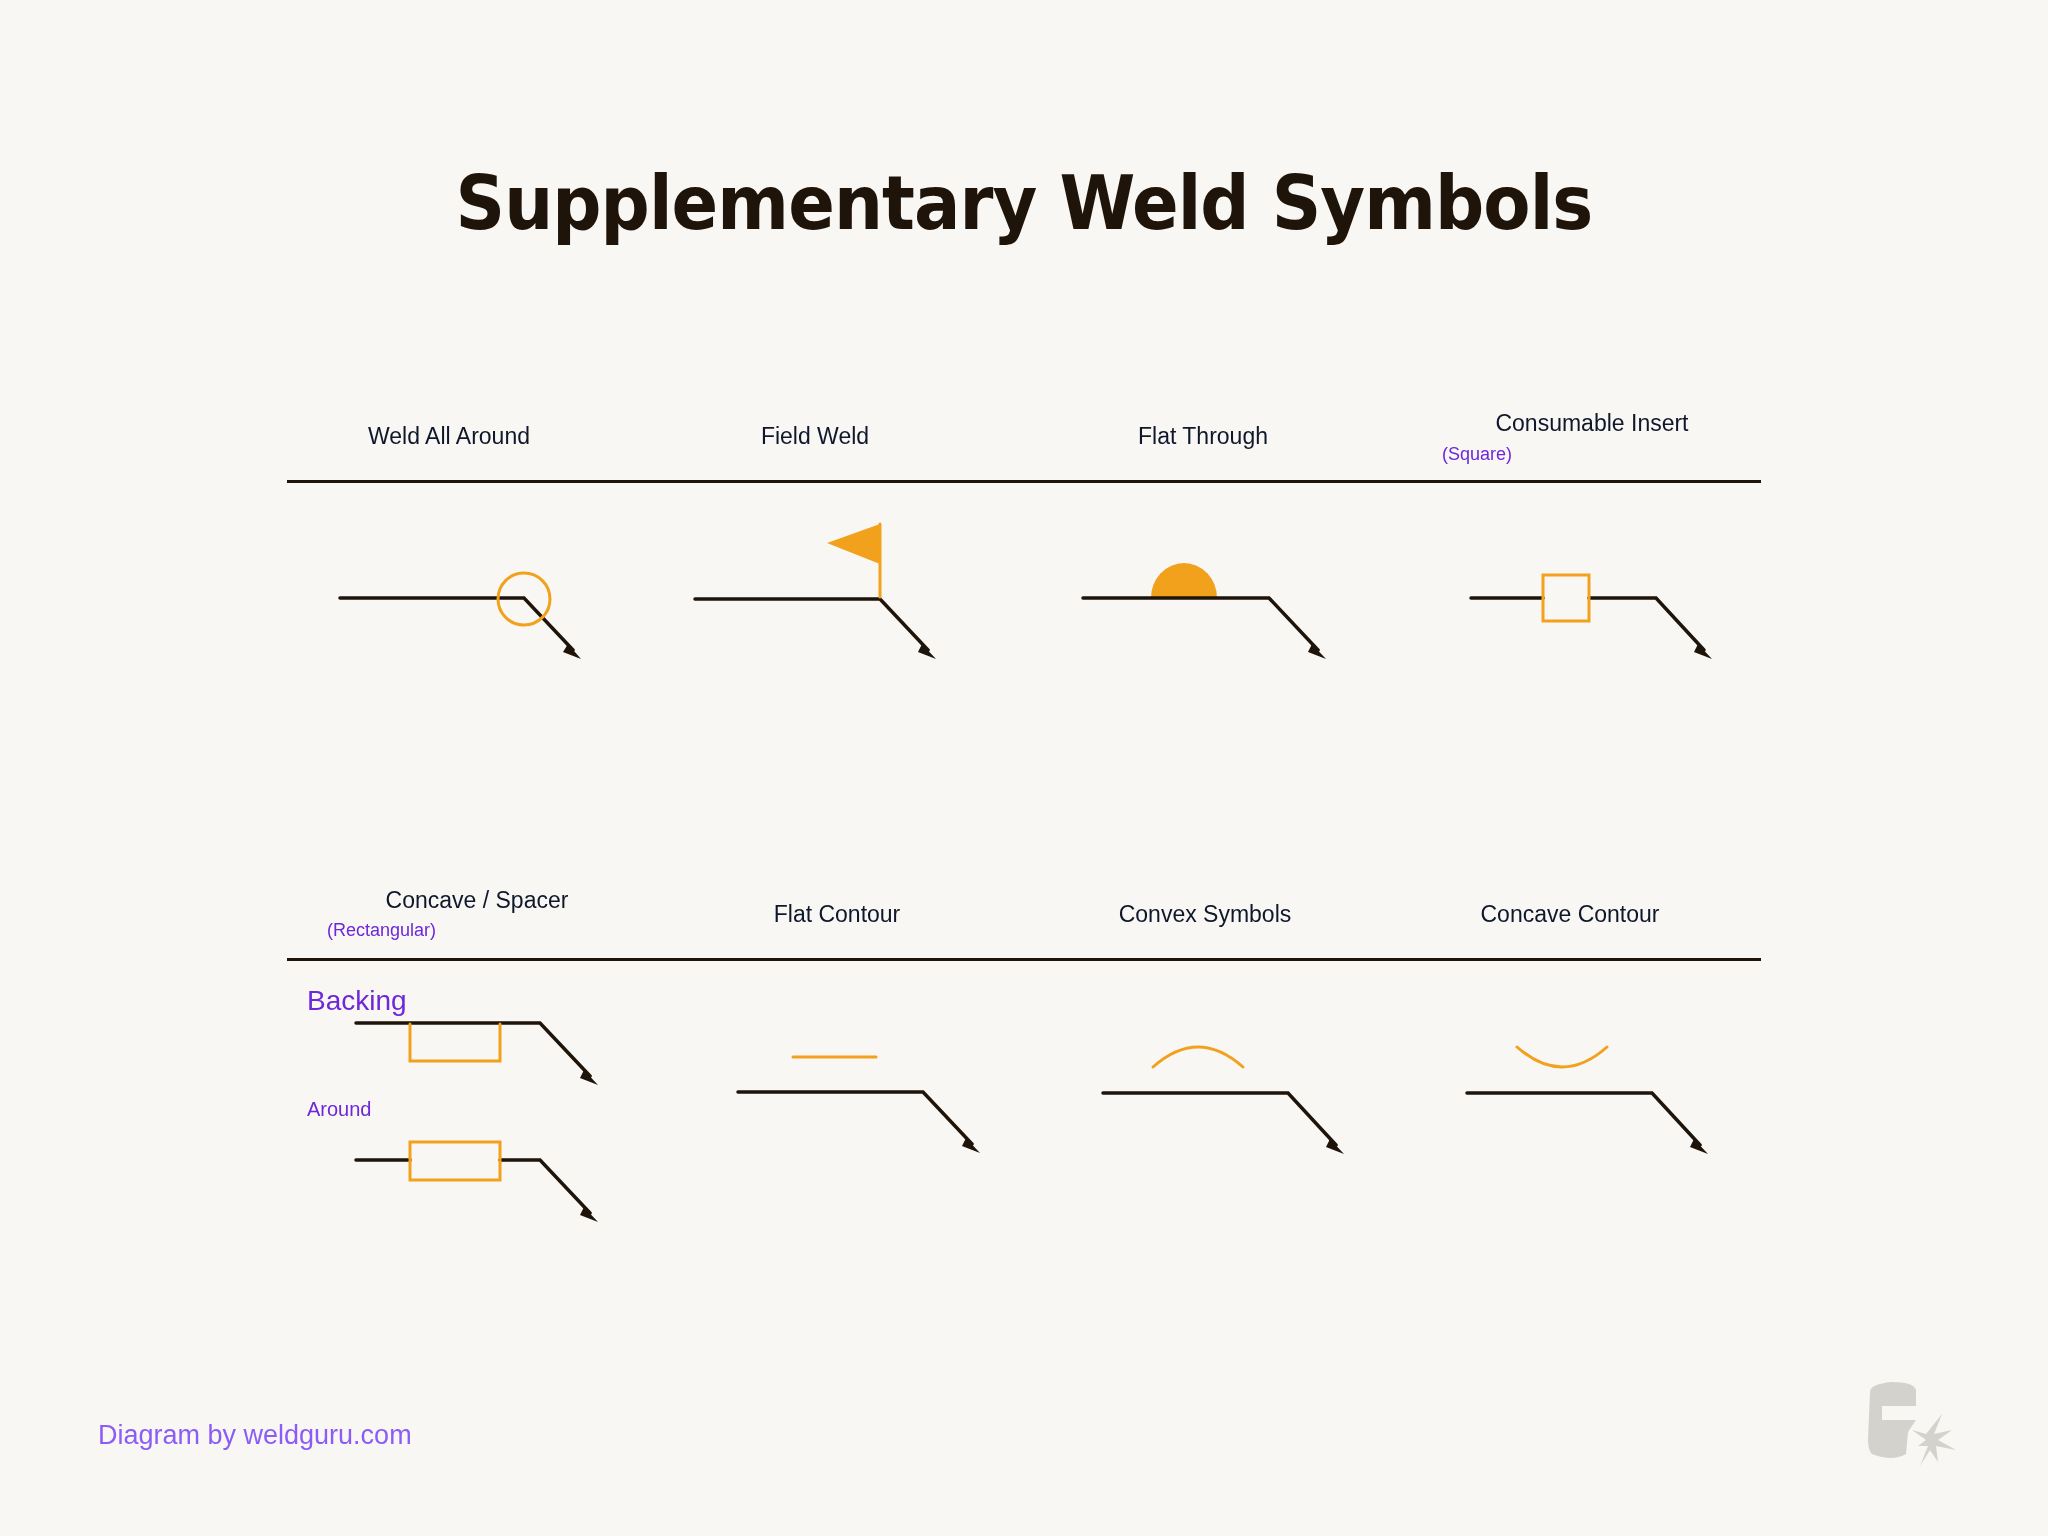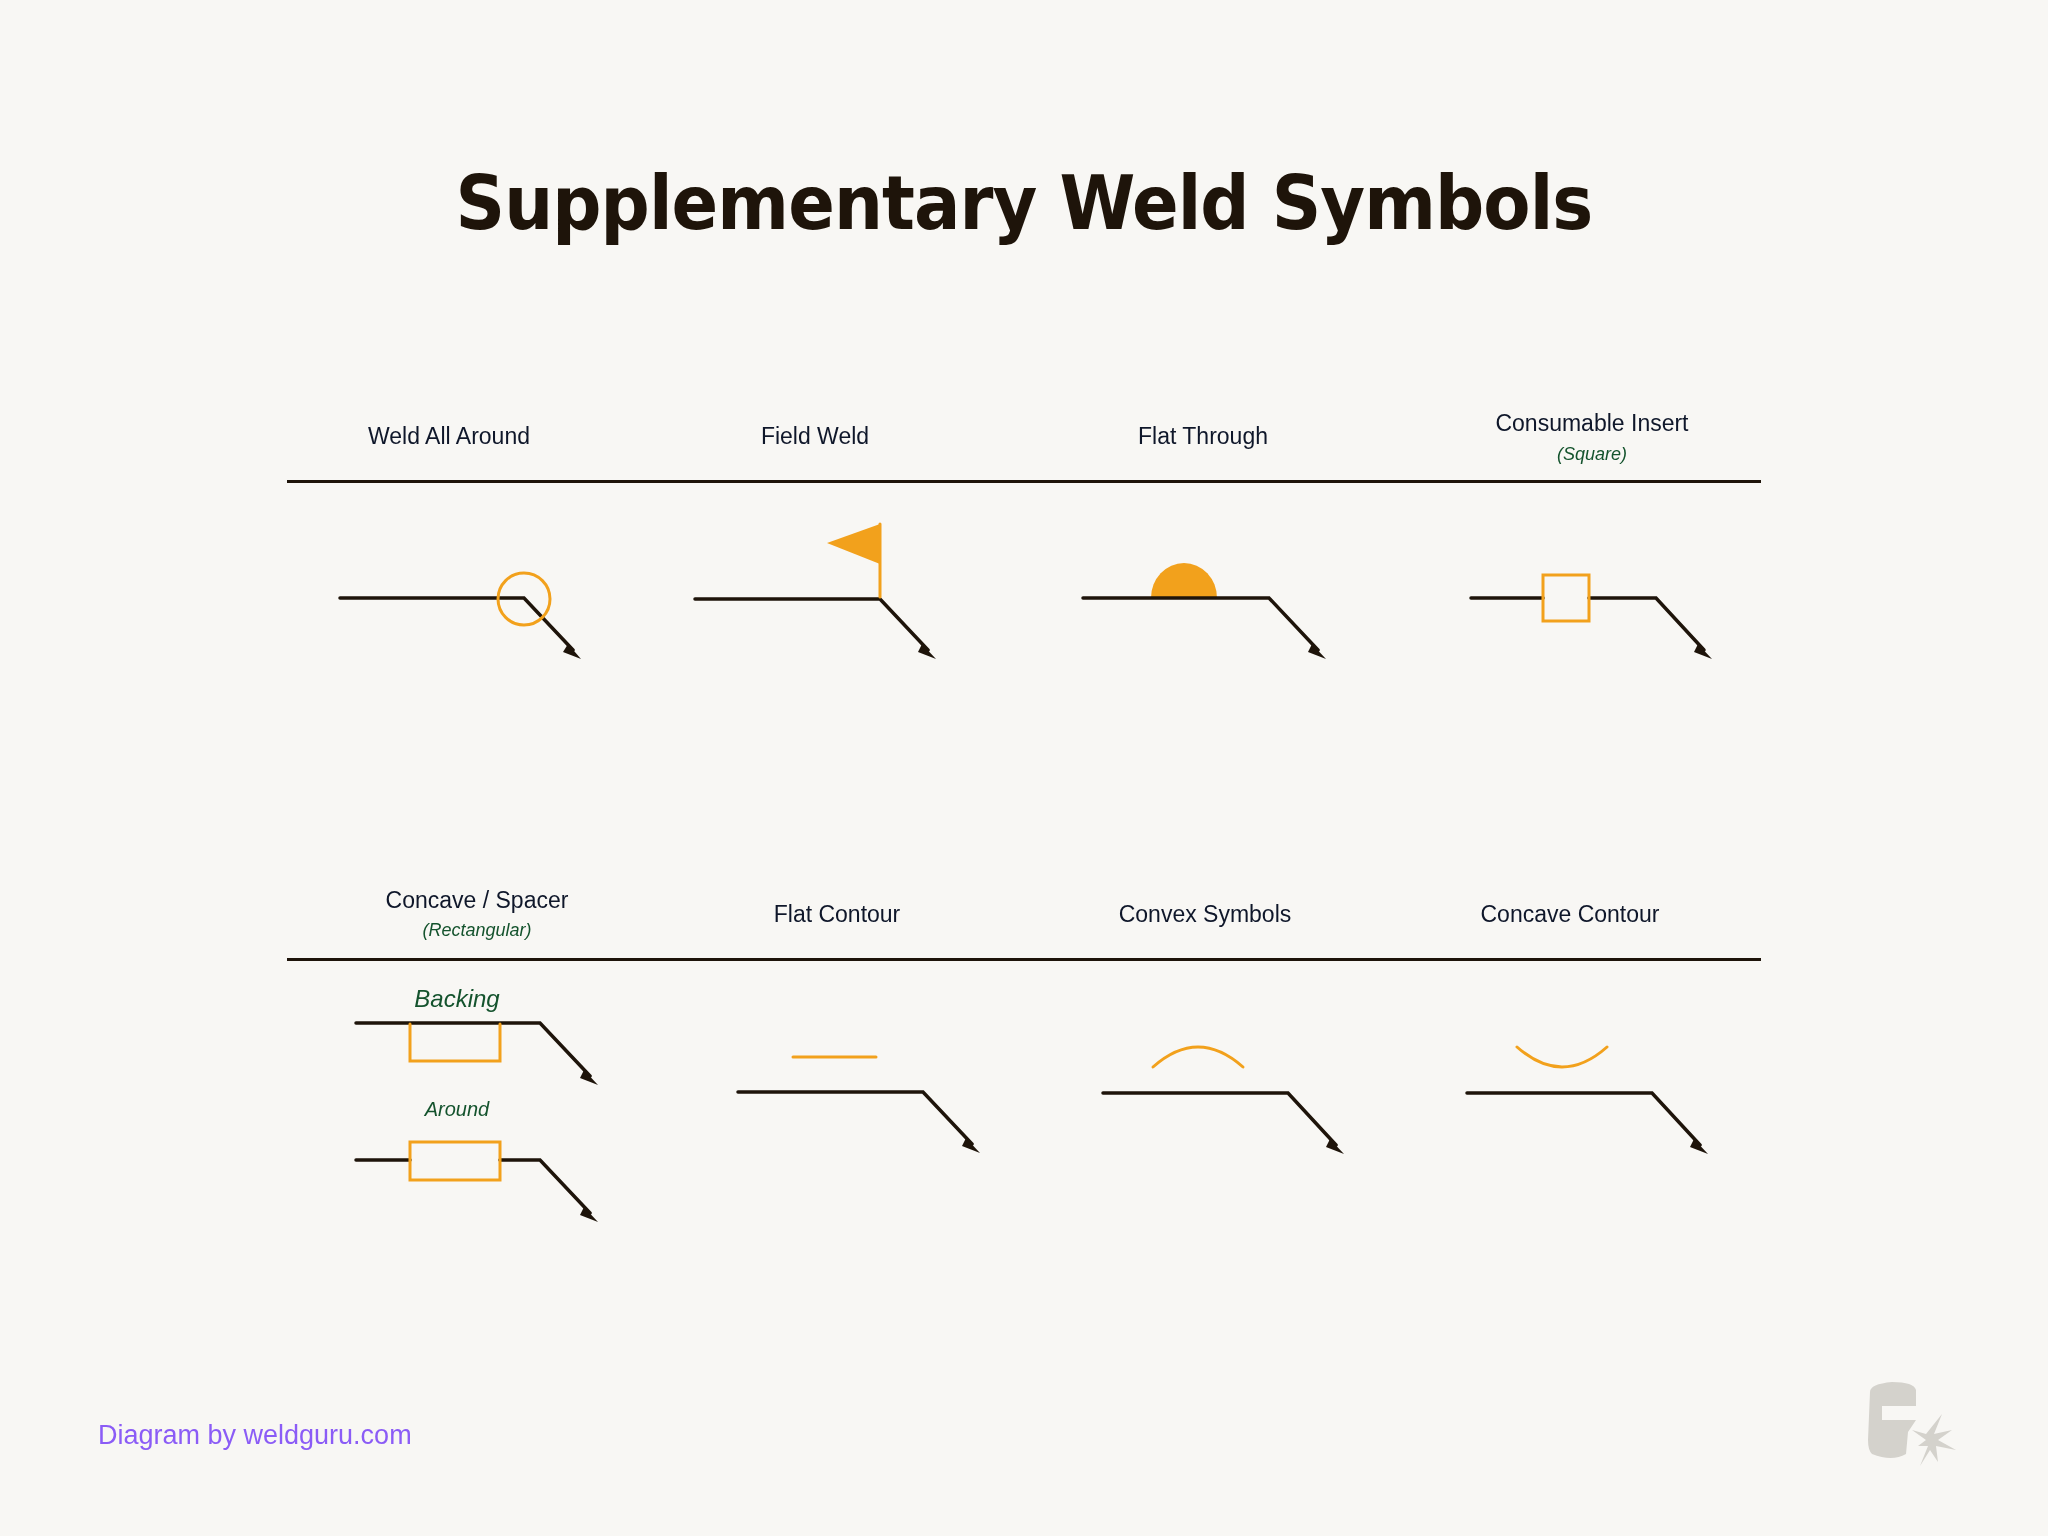--- a/index.html
+++ b/index.html
@@ -1,19 +1,19 @@
 <!DOCTYPE html>
 <html><head>
 <meta charset="utf-8">
 <style>
   html, body { margin: 0; padding: 0; }
   body { width: 2048px; height: 1536px; background: #F8F7F4; position: relative; overflow: hidden; font-family: "Liberation Sans", sans-serif; color: #1E140A; }
   .title { position: absolute; left: 0; width: 2048px; top: 160px; text-align: center; font-family: "DejaVu Sans", sans-serif; font-weight: bold; font-size: 74px; letter-spacing: -1px; color: #1E140A; transform: scaleX(0.93); transform-origin: center; }
   .label { position: absolute; text-align: center; width: 400px; font-size: 23px; color: #0f172a; }
-  .sub { position: absolute; text-align: center; width: 300px; font-size: 18px; font-style: italic; color: #14532d; }
+  .sub { position: absolute; width: 300px; font-size: 18px; color: #6d28d9; }
   .divider { position: absolute; left: 287px; width: 1474px; height: 3px; background: #1E140A; }
   svg.canvas { position: absolute; left: 0; top: 0; }
   .credit { position: absolute; left: 98px; top: 1420px; font-size: 27px; color: #8b5cf6; }
   .logo { position: absolute; left: 1862px; top: 1380px; }
 </style>
 </head>
 <body>
 
 <div class="title">Supplementary Weld Symbols</div>
 
@@ -24,21 +24,21 @@
 <div class="sub" style="left:1442px; top:444px;">(Square)</div>
 <div class="divider" style="top:480px;"></div>
 
 <div class="label" style="left:277px; top:887px;">Concave / Spacer</div>
 <div class="sub" style="left:327px; top:920px;">(Rectangular)</div>
 <div class="label" style="left:637px; top:901px;">Flat Contour</div>
 <div class="label" style="left:1005px; top:901px;">Convex Symbols</div>
 <div class="label" style="left:1370px; top:901px;">Concave Contour</div>
 <div class="divider" style="top:958px;"></div>
 
-<div class="sub" style="left:307px; top:985px; font-size:24px;">Backing</div>
+<div class="sub" style="left:307px; top:985px; font-size:28px;">Backing</div>
 <div class="sub" style="left:307px; top:1098px; font-size:20px;">Around</div>
 
 <svg class="canvas" width="2048" height="1536" viewBox="0 0 2048 1536">
   <defs>
     <marker id="ah" markerWidth="10" markerHeight="10" refX="8" refY="5" orient="auto" markerUnits="userSpaceOnUse" viewBox="0 0 10 10">
       <path d="M0,0 L10,5 L0,10 z" fill="#1E140A"></path>
     </marker>
   </defs>
   <g stroke="#1E140A" stroke-width="3.5" fill="none" stroke-linecap="round">
 

